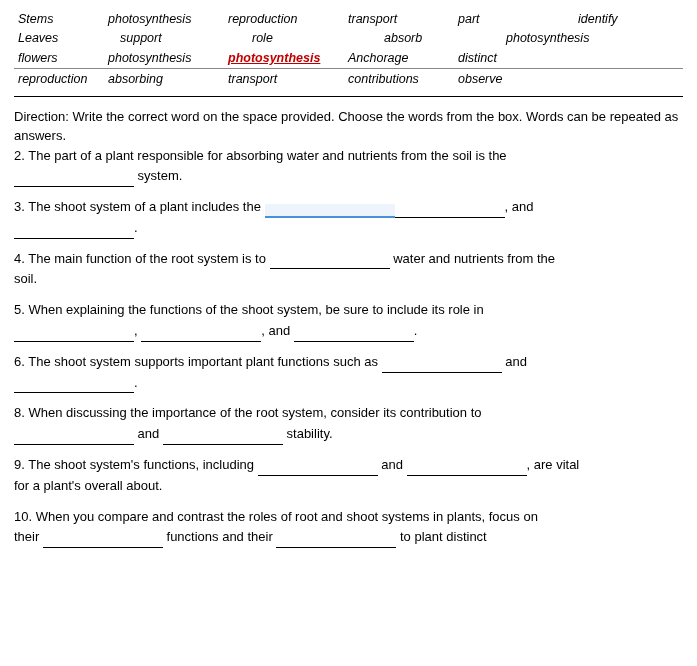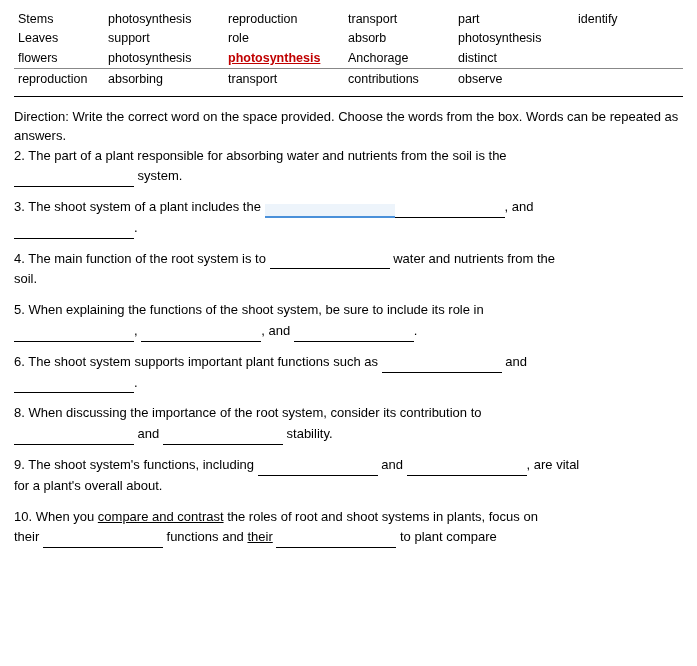--- a/index.html
+++ b/index.html
@@ -33,26 +33,26 @@
       border-bottom: 1px solid #000;
       min-width: 120px;
       height: 14px;
       vertical-align: bottom;
     }
     .blank.highlighted {
       border-bottom: 2px solid #4a90d9;
       background: rgba(74,144,217,0.08);
     }
     .underline-text {
-      text-decoration: underline;
     }
     .wb-col {
       padding: 0 4px;
       font-size: 12.5px;
       line-height: 1.55;
+      font-style: italic;
     }
     .divider-line {
       border: none;
       border-top: 1.5px solid #000;
       margin: 6px 0 10px 0;
     }
     .red-underline {
       text-decoration: underline;
       color: #c00000;
       font-weight: bold;
@@ -63,21 +63,21 @@
 
 <div>
   <div style="display:grid; grid-template-columns: 90px 120px 120px 110px 120px 80px;">
     <span class="wb-col">Stems</span>
     <span class="wb-col">photosynthesis</span>
     <span class="wb-col">reproduction</span>
     <span class="wb-col">transport</span>
     <span class="wb-col">part</span>
     <span class="wb-col">identify</span>
   </div>
-  <div style="display:grid; grid-template-columns: 90px 120px 120px 110px 120px 80px;">
+  <div style="display:grid; grid-template-columns: 90px 120px 120px 110px 120px 80px; gap: 12px;">
     <span class="wb-col">Leaves</span>
     <span class="wb-col">support</span>
     <span class="wb-col">role</span>
     <span class="wb-col">absorb</span>
     <span class="wb-col">photosynthesis</span>
     <span class="wb-col"></span>
   </div>
   <div style="display:grid; grid-template-columns: 90px 120px 120px 110px 120px 80px;">
     <span class="wb-col">flowers</span>
     <span class="wb-col">photosynthesis</span>
@@ -134,16 +134,16 @@
     <span class="blank"></span><span> and </span><span class="blank"></span><span> stability.</span>
   </div>
 
   <div class="question">
     <span>9. The shoot system's functions, including </span><span class="blank"></span><span> and </span><span class="blank"></span><span>, are vital</span><br>
     <span>for a plant's overall about.</span>
   </div>
 
   <div class="question">
     <span>10. When you </span><span class="underline-text">compare and contrast</span><span> the ro</span><span>les of root and shoot systems in plants, focus on</span><br>
-    <span>their </span><span class="blank"></span><span> functions and </span><span class="underline-text">their</span><span> </span><span class="blank"></span><span> to plant compare</span>
+    <span>their </span><span class="blank"></span><span> functions and </span><span class="underline-text">their</span><span> </span><span class="blank"></span><span> to plant distinct</span>
   </div>
 
 </div>
 
 </body></html>

